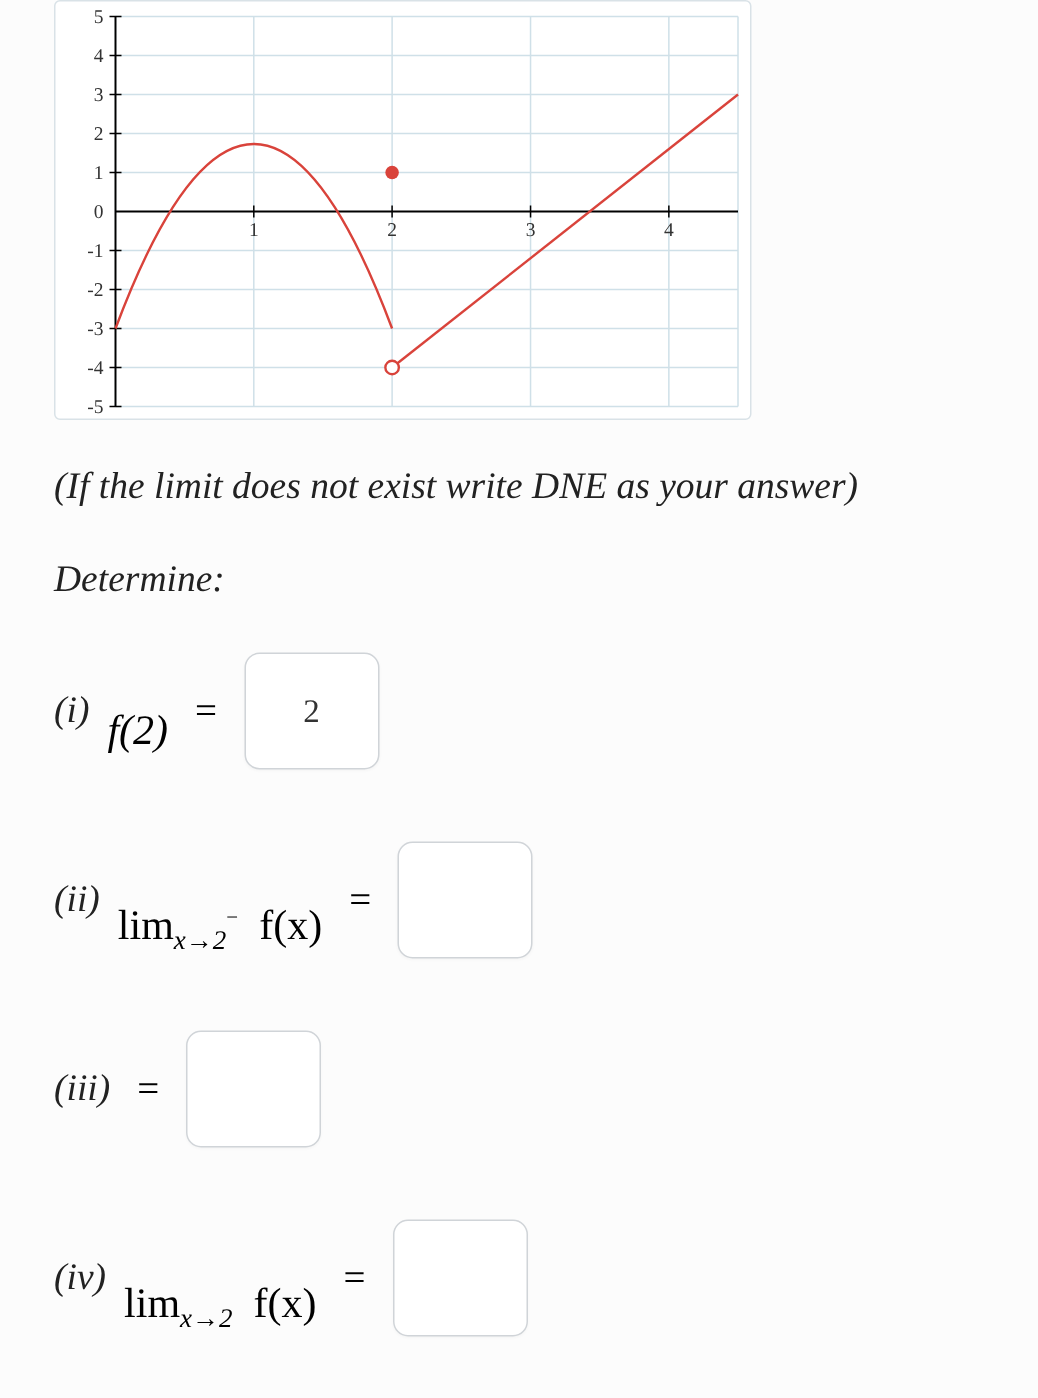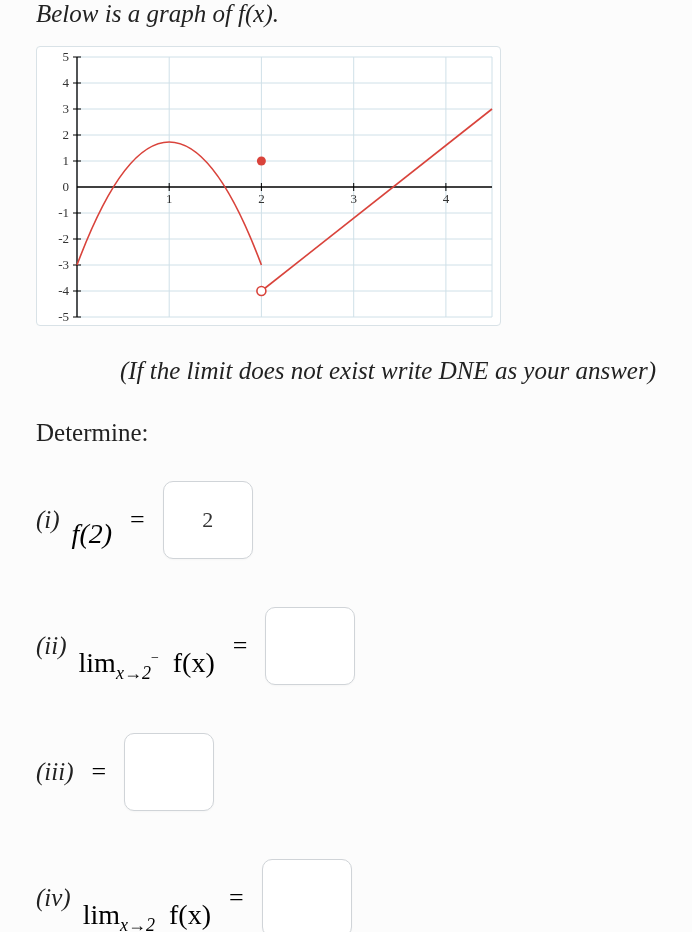--- a/index.html
+++ b/index.html
@@ -36,23 +36,23 @@
     border-radius: 4px;
     margin-bottom: 24px;
   }
   .note {
     font-style: italic;
     font-size: 25px;
     line-height: 1.65;
     color: #222;
     margin-bottom: 18px;
     font-family: 'Comic Sans MS', 'Segoe Script', cursive, Georgia, serif;
-    text-align: right;
   }
   .determine {
+    font-style: italic;
     font-size: 25px;
     color: #222;
     margin-bottom: 34px;
     font-family: 'Comic Sans MS', 'Segoe Script', cursive, Georgia, serif;
     margin-top: 28px;
   }
   .qrow {
     display: flex;
     align-items: center;
     margin-bottom: 48px;
@@ -95,23 +95,20 @@
     font-family: Georgia, serif;
     color: #333;
     box-shadow: 0 1px 2px rgba(0,0,0,0.03);
   }
 </style>
 </head>
 <body>
 
 <div class="card">
 
-  <p class="intro">
-    <span>Below is a graph of </span><span class="fx">f(x)</span><span>.</span>
-  </p>
 
   <div class="graph-box">
     <svg viewBox="0 0 465 280" width="465" height="280">
 
       <g stroke="#cfe0e8" stroke-width="1">
         <line x1="40" y1="10" x2="40" y2="270"></line>
         <line x1="132.2" y1="10" x2="132.2" y2="270"></line>
         <line x1="224.4" y1="10" x2="224.4" y2="270"></line>
         <line x1="316.7" y1="10" x2="316.7" y2="270"></line>
         <line x1="408.9" y1="10" x2="408.9" y2="270"></line>

